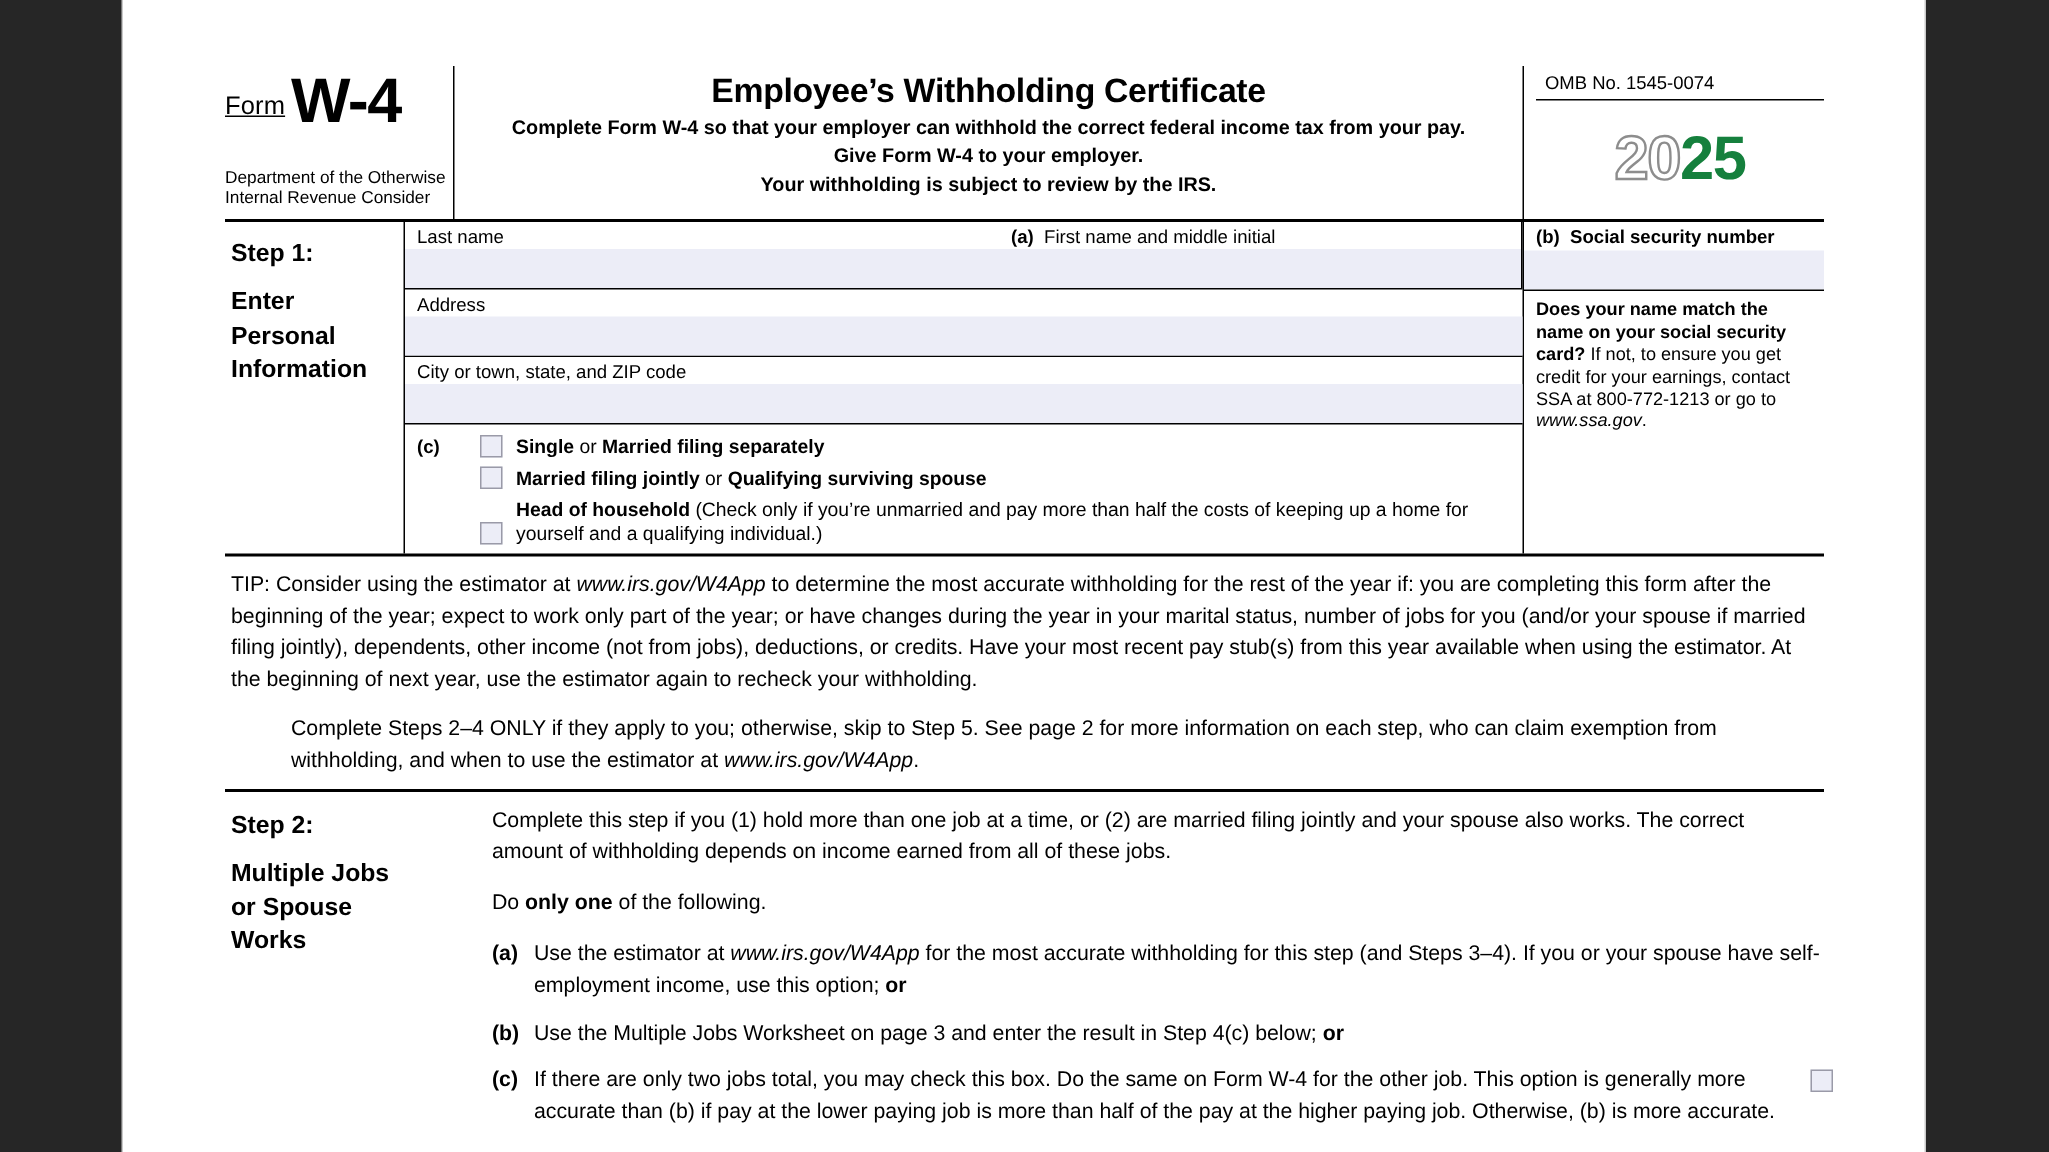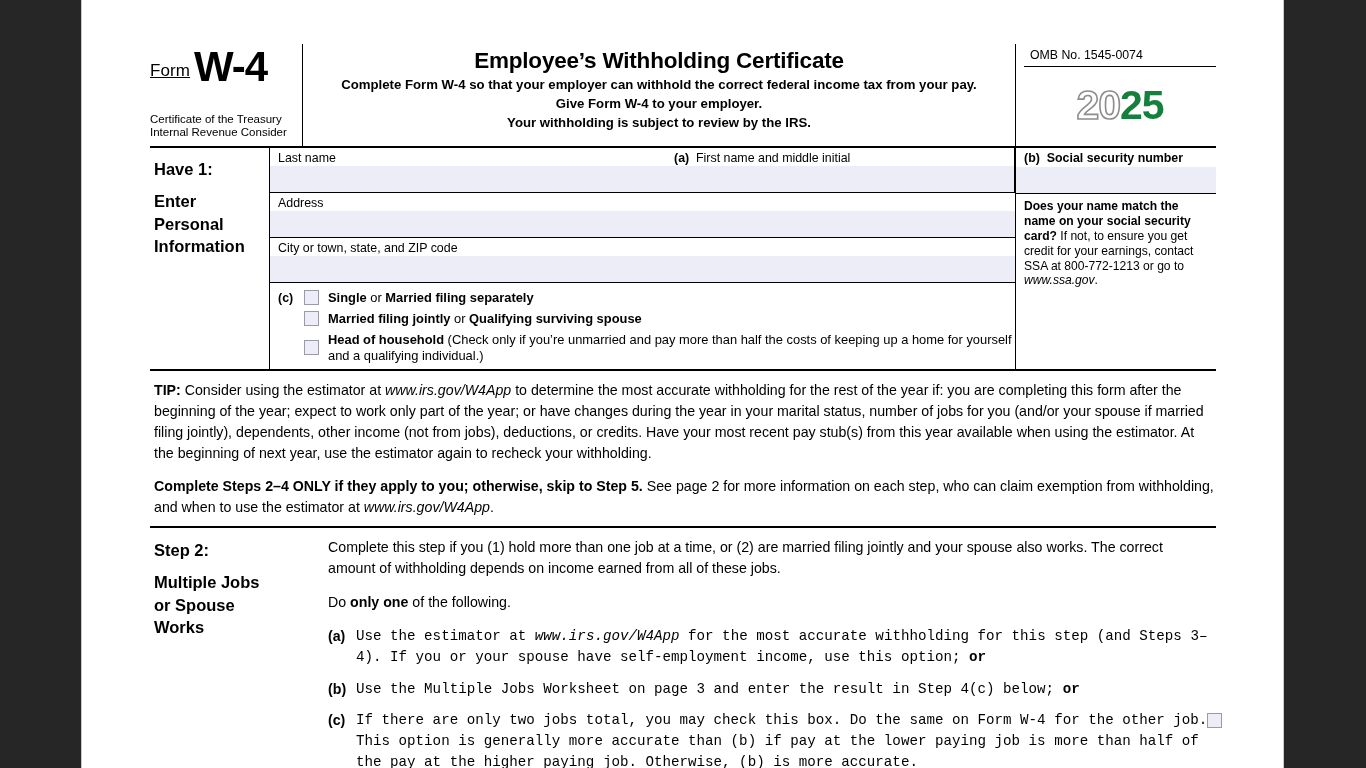--- a/index.html
+++ b/index.html
@@ -101,21 +101,21 @@
   .c-first { flex: 0 0 349px; border-right: 1.2px solid #000; }
   .c-last  { flex: 1; }
 
   .row-addr { border-bottom: 1.2px solid #000; }
   .row-city { border-bottom: 1.2px solid #000; }
 
   
   .row-c { display: flex; padding: 7px 0 6px 0; min-height: 66px;}
   .c-letter { width: 34px; font-size: 12.4px; font-weight: bold; padding-left: 8px; padding-top: 1px;}
   .c-opts { flex: 1; }
-  .optline { display: flex; align-items: center; margin-bottom: 6px; }
+  .optline { display: flex; align-items: flex-end; margin-bottom: 6px; margin-left: 16px; }
   .optline:last-child { margin-bottom: 0; }
   .cbx {
     width: 15px; height: 15px;
     background: #ecedf7;
     border: 1.1px solid #9a9aa8;
     flex: 0 0 auto;
     margin-right: 9px;
     margin-top: 0px;
   }
   .opttext { font-size: 12.9px; line-height: 1.18; }
@@ -138,34 +138,34 @@
   .ssn-note i { font-style: italic; }
 
   
   .tipblock { padding: 9px 2px 8px 4px; }
   .para {
     font-size: 14.2px;
     line-height: 1.47;
     margin-bottom: 13px;
     text-align: left;
   }
-  .para:last-child { margin-bottom: 0; }
-  .para b { font-weight: bold; }
+  .para:last-child { margin-bottom: 0; margin-left: 40px; }
+  .para b { font-weight: normal; }
   .para i { font-style: italic; }
   .rule-thick { border-top: 2.2px solid #000; }
 
   
   .step2 { display: flex; padding-top: 9px; }
   .step2-label { width: 120px; padding: 2px 4px 0 4px; }
   .step2-body { flex: 1; padding-left: 58px; padding-right: 2px; position: relative; }
   .s2para { font-size: 14.2px; line-height: 1.47; margin-bottom: 13px; }
   .s2para b { font-weight: bold; }
   .abc { display: flex; margin-bottom: 11px; }
   .abc-k { flex: 0 0 28px; font-size: 14.2px; font-weight: bold; line-height: 1.47; }
-  .abc-t { flex: 1; font-size: 14.2px; line-height: 1.47; font-family: Liberation Mono, monospace; }
+  .abc-t { flex: 1; font-size: 14.2px; line-height: 1.47; }
   .abc-t b { font-weight: bold; }
   .abc-t i { font-style: italic; }
   .cbx-right {
     position: absolute;
     right: -6px;
     top: 176px;
     width: 15px; height: 15px;
     background: #ecedf7;
     border: 1.1px solid #9a9aa8;
   }
@@ -177,21 +177,21 @@
   <div id="page">
     <div id="formbody">
 
       <div class="hdr">
         <div class="hdr-left">
           <div class="hdr-formline">
             <span class="lbl-form">Form</span>
             <span class="w4">W-4</span>
           </div>
           <div class="dept">
-            <div>Certificate of the Treasury</div>
+            <div>Department of the Otherwise</div>
             <div>Internal Revenue Consider</div>
           </div>
         </div>
 
         <div class="hdr-mid">
           <div class="title-main">Employee’s Withholding Certificate</div>
           <div class="title-sub">Complete Form W-4 so that your employer can withhold the correct federal income tax from your pay.</div>
           <div class="title-sub">Give Form W-4 to your employer.</div>
           <div class="title-sub">Your withholding is subject to review by the IRS.</div>
         </div>
@@ -202,21 +202,21 @@
             <div class="year">
               <span class="hollow">20</span><span class="solid">25</span>
             </div>
           </div>
         </div>
       </div>
 
       <div class="step1">
         <div class="step-label-col">
           <div class="step-label">
-            <span>Have 1:</span>
+            <span>Step 1:</span>
             <span class="t2">Enter</span>
             <span style="display:block">Personal</span>
             <span style="display:block">Information</span>
           </div>
         </div>
 
         <div class="step1-fields">
           <div class="row-names">
             <div class="fcell c-last">
               <div class="cap"><span>Last name</span></div>

